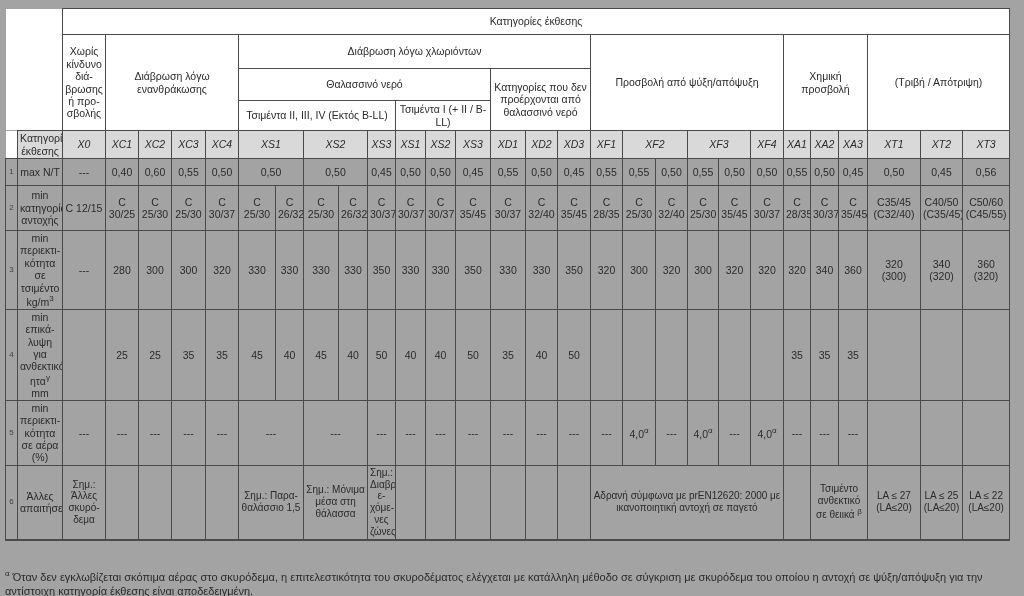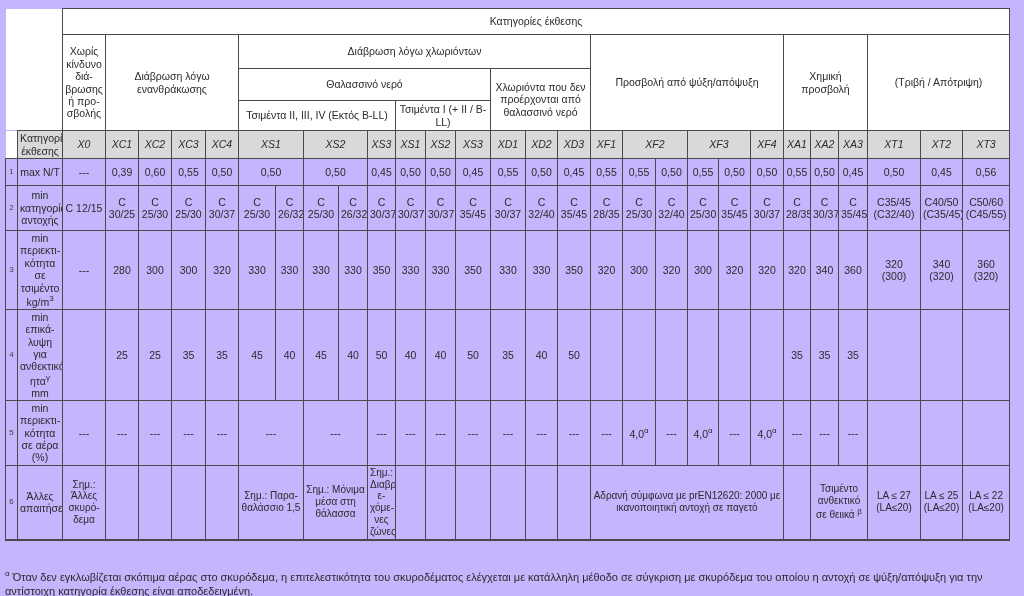--- a/index.html
+++ b/index.html
@@ -1,16 +1,16 @@
 <!DOCTYPE html>
 <html><head>
 <meta charset="utf-8">
 <style>
   html,body{margin:0;padding:0;background:#ffffff;}
-  .page{position:relative;width:1024px;height:596px;background:#c4b5fd;
+  .page{position:relative;width:1024px;height:596px;background:#a3a3a3;
         font-family:"Liberation Sans", sans-serif;color:#2b2b2b;overflow:hidden;}
   table.exp{border-collapse:collapse;table-layout:fixed;width:1004px;
             margin:8px 0 0 5px;font-size:10.5px;line-height:1.18;}
   table.exp td{border:1px solid #4a4a4a;padding:1px 2px;text-align:center;
                vertical-align:middle;overflow:hidden;}
   table.exp tr:last-child td{border-bottom-width:2px;}
   td.ghost{border:none !important;background:#fff;}
   td.hdr{background:#fff;}
   td.code{background:#d9d9d9;font-style:italic;}
   td.lblh{background:#d9d9d9;text-align:left;}
@@ -80,21 +80,21 @@
           <td colspan="2" rowspan="3" class="ghost"></td>
           <td rowspan="3" class="hdr">Χωρίς κίνδυνο διά-βρωσης ή προ-σβολής</td>
           <td colspan="4" rowspan="3" class="hdr">Διάβρωση λόγω ενανθράκωσης</td>
           <td colspan="11" class="hdr">Διάβρωση λόγω χλωριόντων</td>
           <td colspan="6" rowspan="3" class="hdr">Προσβολή από ψύξη/απόψυξη</td>
           <td colspan="3" rowspan="3" class="hdr">Χημική προσβολή</td>
           <td colspan="3" rowspan="3" class="hdr">(Τριβή / Απότριψη)</td>
         </tr>
         <tr>
           <td colspan="8" class="hdr">Θαλασσινό νερό</td>
-          <td colspan="3" rowspan="2" class="hdr">Χλωριόντα που δεν προέρχονται από θαλασσινό νερό</td>
+          <td colspan="3" rowspan="2" class="hdr">Κατηγορίες που δεν προέρχονται από θαλασσινό νερό</td>
         </tr>
         <tr>
           <td colspan="5" class="hdr">Τσιμέντα II, III, IV (Εκτός B-LL)</td>
           <td colspan="3" class="hdr">Τσιμέντα I (+ II / B-LL)</td>
         </tr>
         <tr>
           <td class="ghost"></td>
           <td class="lblh">Κατηγορία έκθεσης</td>
           <td class="code">X0</td>
           <td class="code">XC1</td>
@@ -118,21 +118,21 @@
           <td class="code">XA2</td>
           <td class="code">XA3</td>
           <td class="code">XT1</td>
           <td class="code">XT2</td>
           <td class="code">XT3</td>
         </tr>
         <tr>
           <td class="num">1</td>
           <td class="lbl">max N/T</td>
           <td>---</td>
-          <td>0,39</td>
+          <td>0,40</td>
           <td>0,60</td>
           <td>0,55</td>
           <td>0,50</td>
           <td colspan="2">0,50</td>
           <td colspan="2">0,50</td>
           <td>0,45</td>
           <td>0,50</td>
           <td>0,50</td>
           <td>0,45</td>
           <td>0,55</td>

